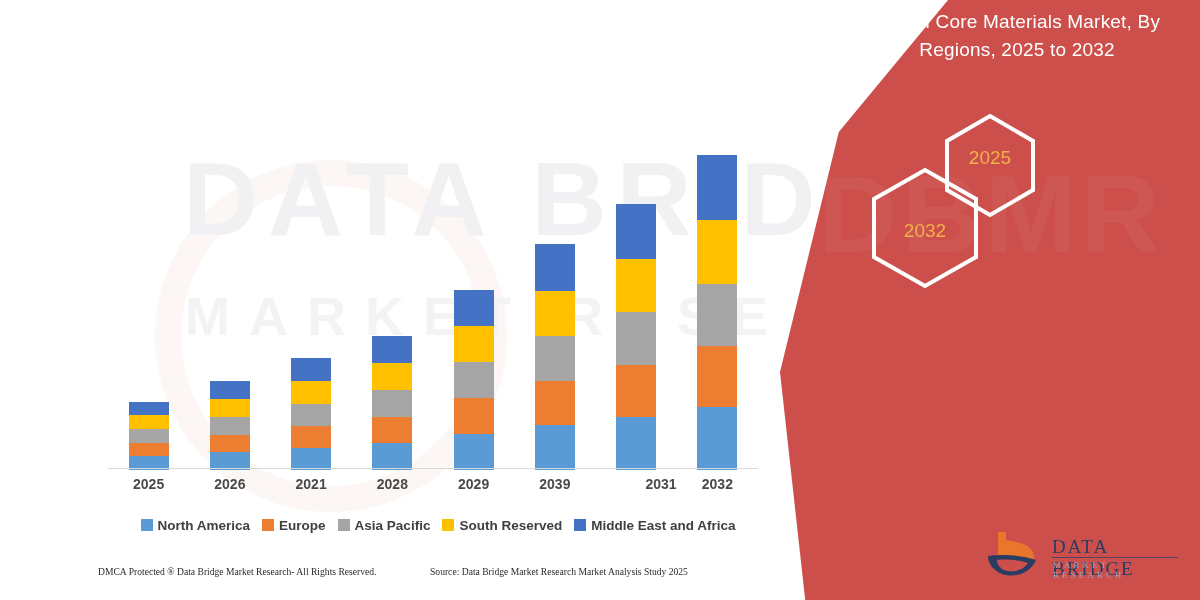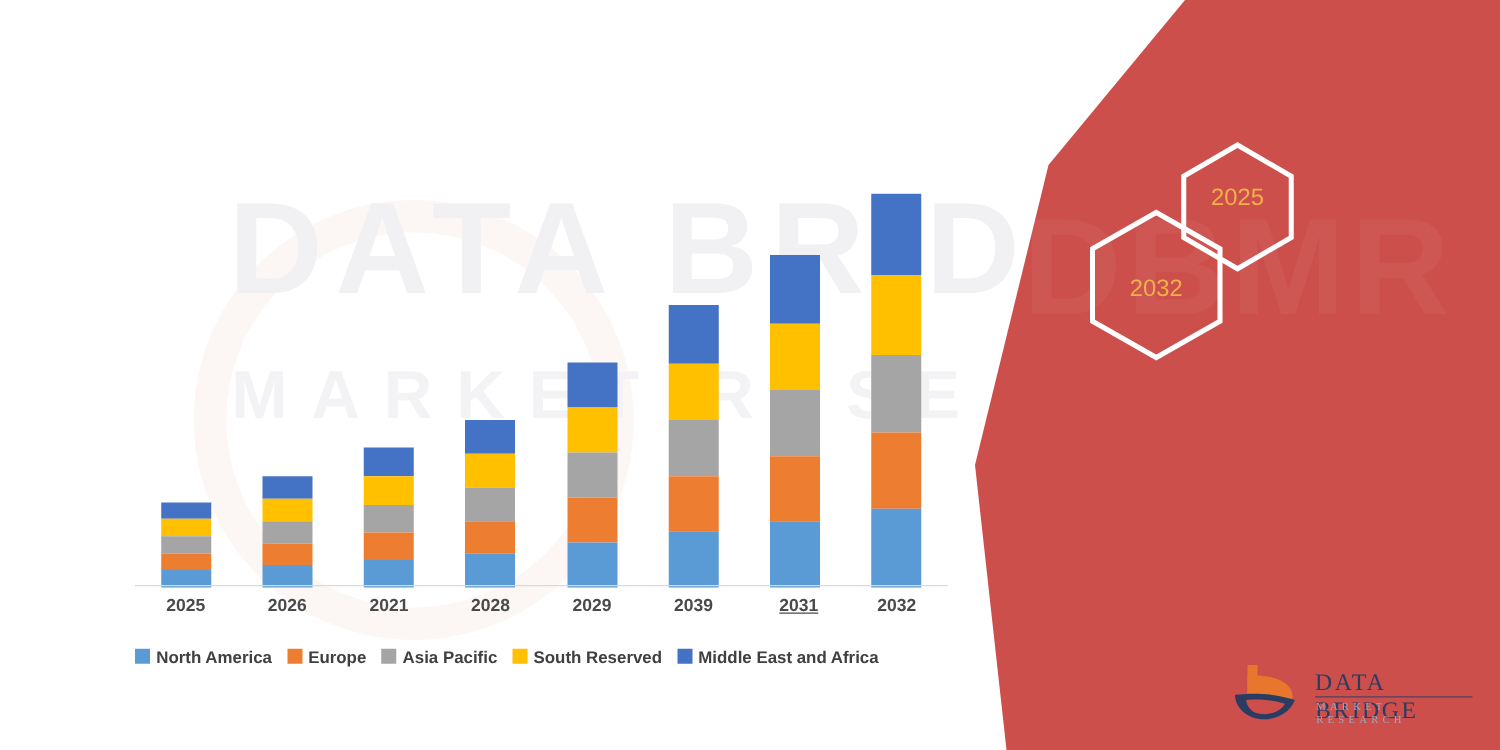--- a/index.html
+++ b/index.html
@@ -142,21 +142,21 @@
     position:absolute;
     width:70px;
     text-align:center;
     font-size:14px;font-weight:bold;
     color:#4a4a4a;
   }
 
   .legend{
     position:absolute;left:108px;top:514px;
     width:660px;height:22px;
-    display:flex;align-items:center;justify-content:flex-start;
+    display:flex;align-items:center;justify-content:center;
     gap:12px;
   }
   .legend-item{display:flex;align-items:center;gap:5px;}
   .legend-swatch{width:12px;height:12px;display:inline-block;}
   .legend-label{font-size:13.5px;font-weight:bold;color:#404040;white-space:nowrap;}
 
   .footer{
     position:absolute;left:0;top:566px;
     width:790px;height:22px;
   }
@@ -247,21 +247,21 @@
       </div>
     </div>
   <div class="axis-line"></div>
   <div class="x-labels" id="x-labels">
       <div class="x-label" style="left: 5.625px;">2025</div>
       <div class="x-label" style="left: 86.875px;">2026</div>
       <div class="x-label" style="left: 168.125px;">2021</div>
       <div class="x-label" style="left: 249.375px;">2028</div>
       <div class="x-label" style="left: 330.625px;">2029</div>
       <div class="x-label" style="left: 411.875px;">2039</div>
-      <div class="x-label" style="left: 496px; text-decoration: underline;">2031</div>
+      <div class="x-label" style="left: 518px;">2031</div>
       <div class="x-label" style="left: 574.375px;">2032</div>
     </div>
 
   <div class="legend" id="legend">
       <div class="legend-item">
         <span class="legend-swatch" style="background: rgb(91, 155, 213);"></span>
         <span class="legend-label">North America</span>
       </div>
       <div class="legend-item">
         <span class="legend-swatch" style="background: rgb(237, 125, 49);"></span>
@@ -274,24 +274,29 @@
       <div class="legend-item">
         <span class="legend-swatch" style="background: rgb(255, 192, 0);"></span>
         <span class="legend-label">South Reserved</span>
       </div>
       <div class="legend-item">
         <span class="legend-swatch" style="background: rgb(68, 114, 196);"></span>
         <span class="legend-label">Middle East and Africa</span>
       </div>
     </div>
 
+  <div class="footer">
+    <div class="footer-left">DMCA Protected ® Data Bridge Market Research- All Rights Reserved.</div>
+    <div class="footer-right">Source: Data Bridge Market Research Market Analysis Study 2025</div>
+  </div>
 
   <div class="right-panel">
     <div class="right-panel-shape"></div>
     <div class="panel-watermark">DBMR</div>
+    <div class="panel-heading">Global Core Materials Market, By Regions, 2025 to 2032</div>
 
     <div class="hex-wrap">
       <svg width="420" height="600" viewBox="0 0 420 600">
 
         <polygon points="145,115 196,144 196,202 145,231 94,202 94,144" transform="translate(0,55)" fill="none" stroke="#ffffff" stroke-width="4"></polygon>
         <text id="hex-a-label" class="hex-label" x="145" y="237" text-anchor="middle">2032</text>
 
         <polygon points="210,78 253,103 253,152 210,177 167,152 167,103" transform="translate(0,38)" fill="none" stroke="#ffffff" stroke-width="4"></polygon>
         <text id="hex-b-label" class="hex-label" x="210" y="164" text-anchor="middle">2025</text>
       </svg>

